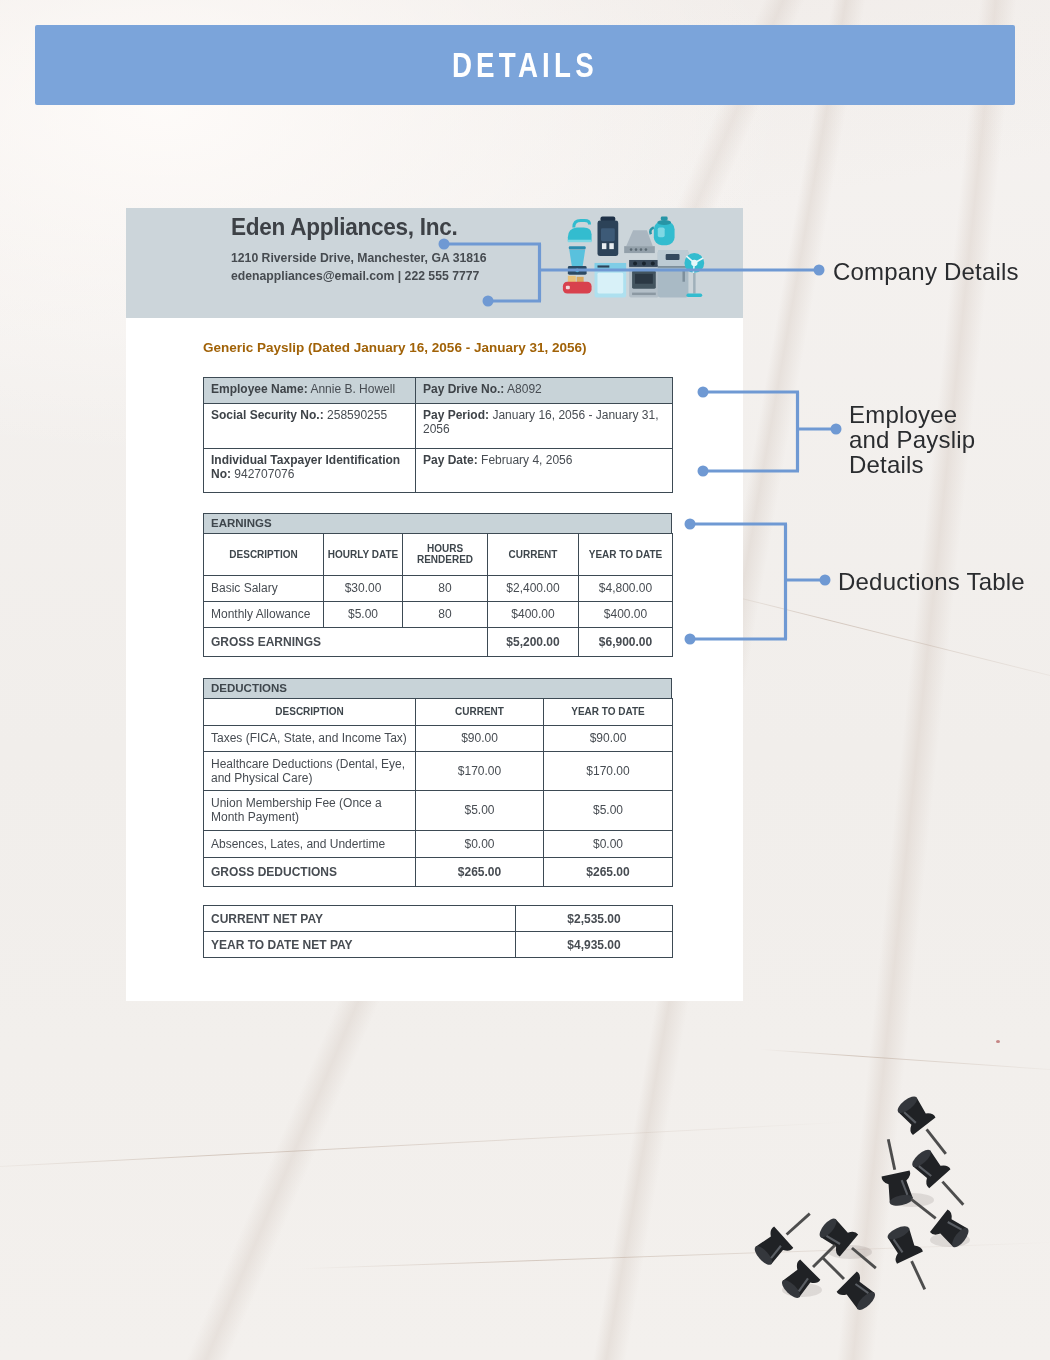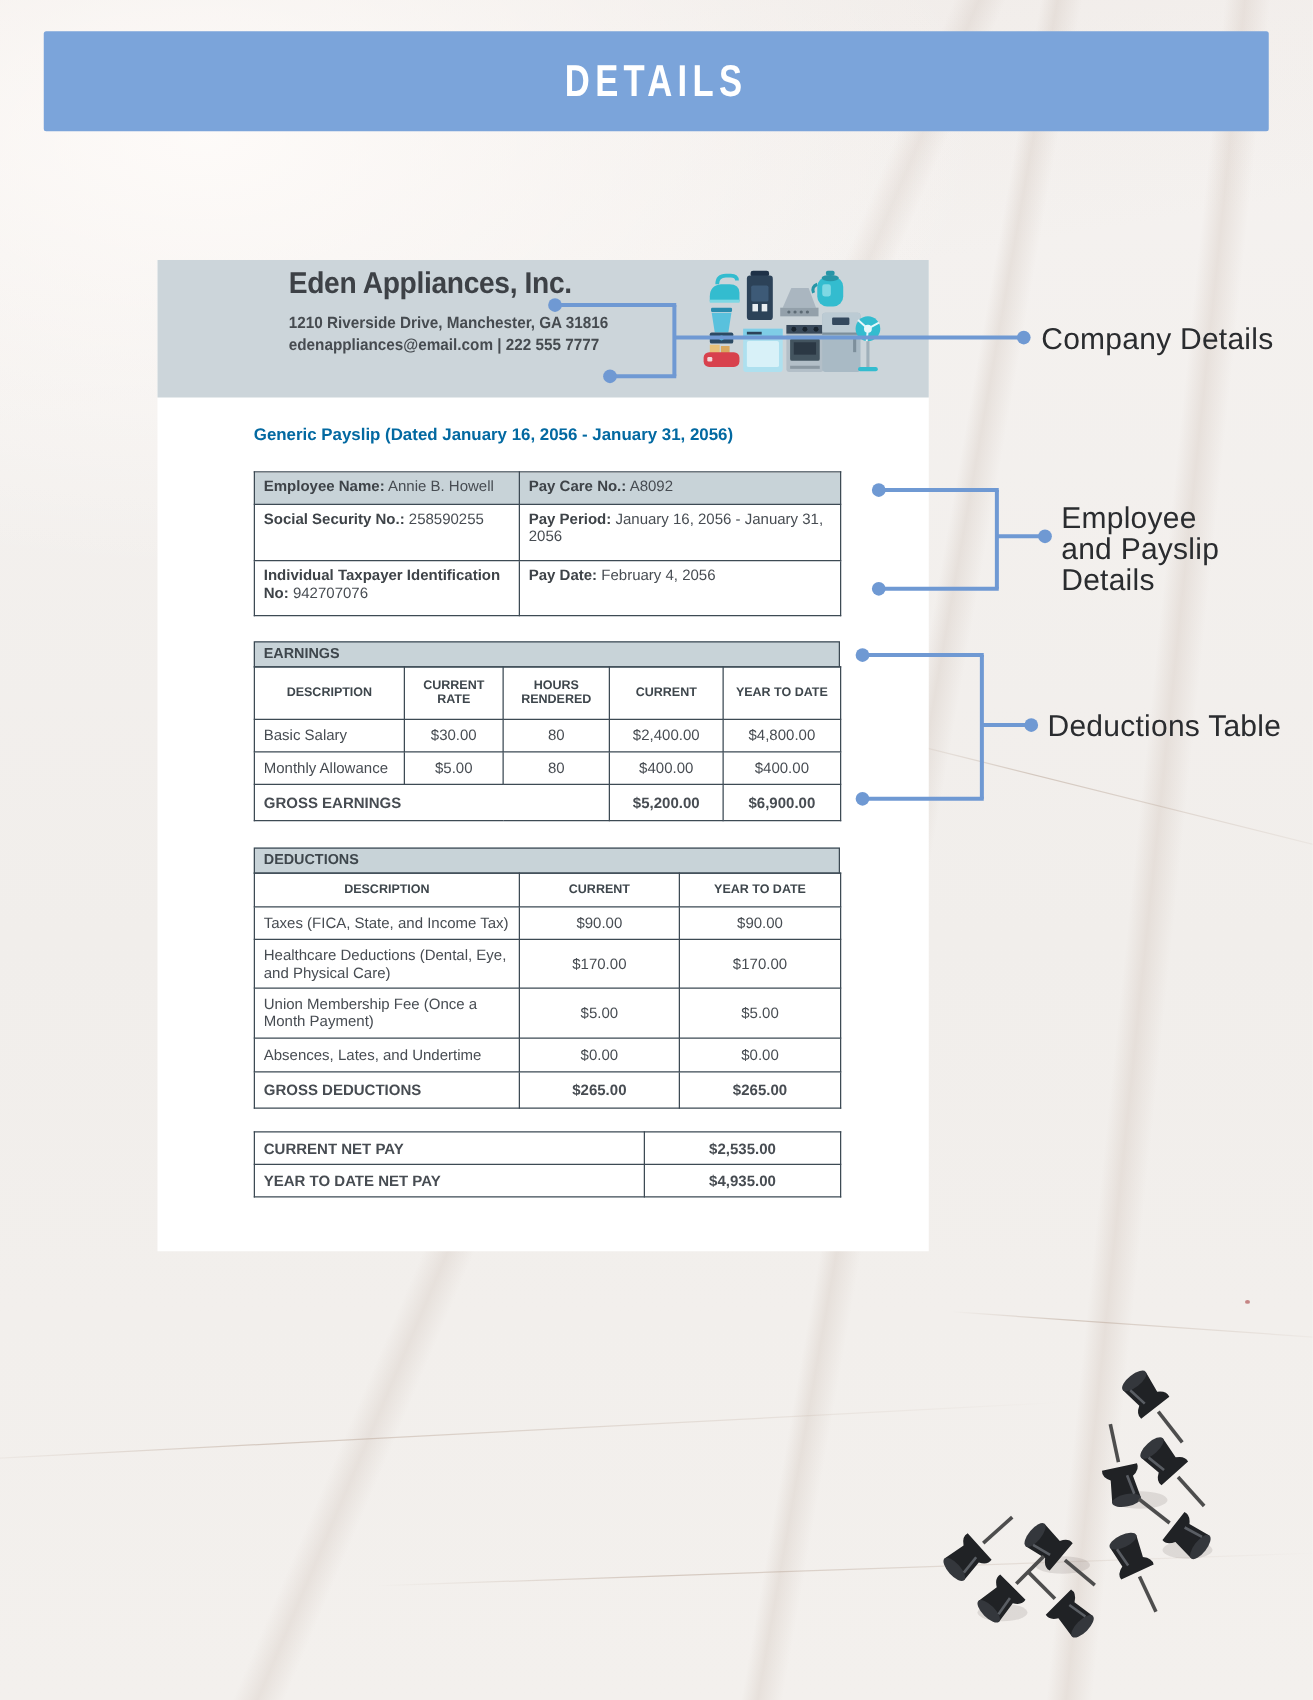--- a/index.html
+++ b/index.html
@@ -26,21 +26,21 @@
 
   
   .paper{position:absolute;left:126px;top:208px;width:617px;height:793px;background:#ffffff;}
   .company-band{position:absolute;left:0;top:0;width:617px;height:110px;background:#ccd5da;}
   .company-text{position:absolute;left:77px;top:5px;margin-left:28px;}
   .company-name{font-size:24px;font-weight:bold;color:#3d4146;letter-spacing:-.3px;transform-origin:left;transform:scaleX(.94);}
   .company-address,.company-contact{font-size:13px;font-weight:bold;color:#464b50;margin-top:3px;transform-origin:left;transform:scaleX(.94);}
   .company-address{margin-top:9px;}
   .appliances{position:absolute;left:429px;top:5px;}
 
-  .payslip-title{position:absolute;left:77px;top:132px;font-size:13.5px;font-weight:bold;color:#0369a1;}
+  .payslip-title{position:absolute;left:77px;top:132px;font-size:13.5px;font-weight:bold;color:#a16207;}
 
   table{border-collapse:collapse;table-layout:fixed;}
   td,th{border:1.5px solid #3d4a54;font-size:12px;color:#474c52;padding:4px 7px;vertical-align:top;overflow:hidden;}
   b{color:#3e4348;}
 
   .info-table{position:absolute;left:77px;top:169px;width:469px;}
   .info-table .hdr td{background:#c8d3d8;margin-top:41px;}
   .info-table tr:nth-child(1) td{height:17px;}
   .info-table tr:nth-child(2) td{height:36px;}
   .info-table tr:nth-child(3) td{height:35px;}
@@ -177,21 +177,21 @@
     <div class="payslip-title">Generic Payslip (Dated January 16, 2056 - January 31, 2056)</div>
 
     <table class="info-table">
       <colgroup>
           <col style="width:212px">
           <col style="width:257px">
         </colgroup>
       <tbody>
           <tr class="hdr">
         <td><b>Employee Name:</b> <span>Annie B. Howell</span></td>
-        <td><b>Pay Care No.:</b> <span>A8092</span></td>
+        <td><b>Pay Drive No.:</b> <span>A8092</span></td>
       </tr>
       <tr>
         <td><b>Social Security No.:</b> <span>258590255</span></td>
         <td><b>Pay Period:</b> <span>January 16, 2056 - January 31, 2056</span></td>
       </tr>
       <tr>
         <td><b>Individual Taxpayer Identification No:</b> <span>942707076</span></td>
         <td><b>Pay Date:</b> <span>February 4, 2056</span></td>
       </tr>
     </tbody>
@@ -203,21 +203,21 @@
         <colgroup>
             <col style="width:120px">
             <col style="width:79px">
             <col style="width:85px">
             <col style="width:91px">
             <col style="width:94px">
           </colgroup>
         <thead>
           <tr>
             <th>DESCRIPTION</th>
-            <th>CURRENT RATE</th>
+            <th>HOURLY DATE</th>
             <th>HOURS RENDERED</th>
             <th>CURRENT</th>
             <th>YEAR TO DATE</th>
           </tr>
         </thead>
         <tbody>
           <tr>
             <td class="desc">Basic Salary</td>
             <td>$30.00</td>
             <td>80</td>

